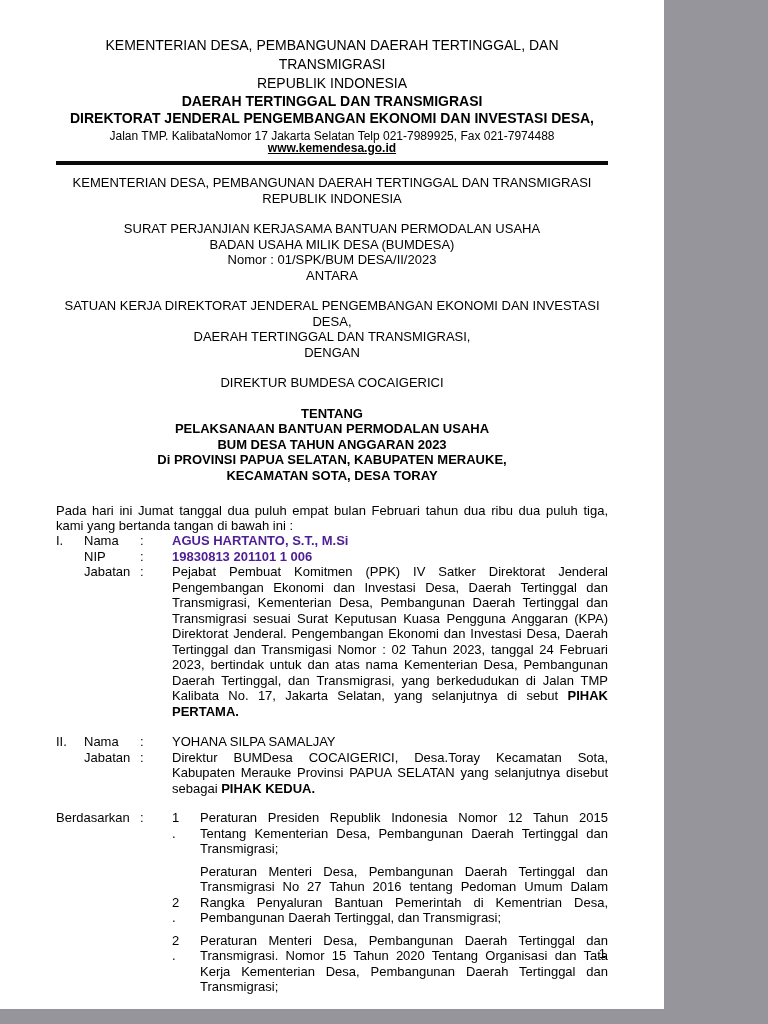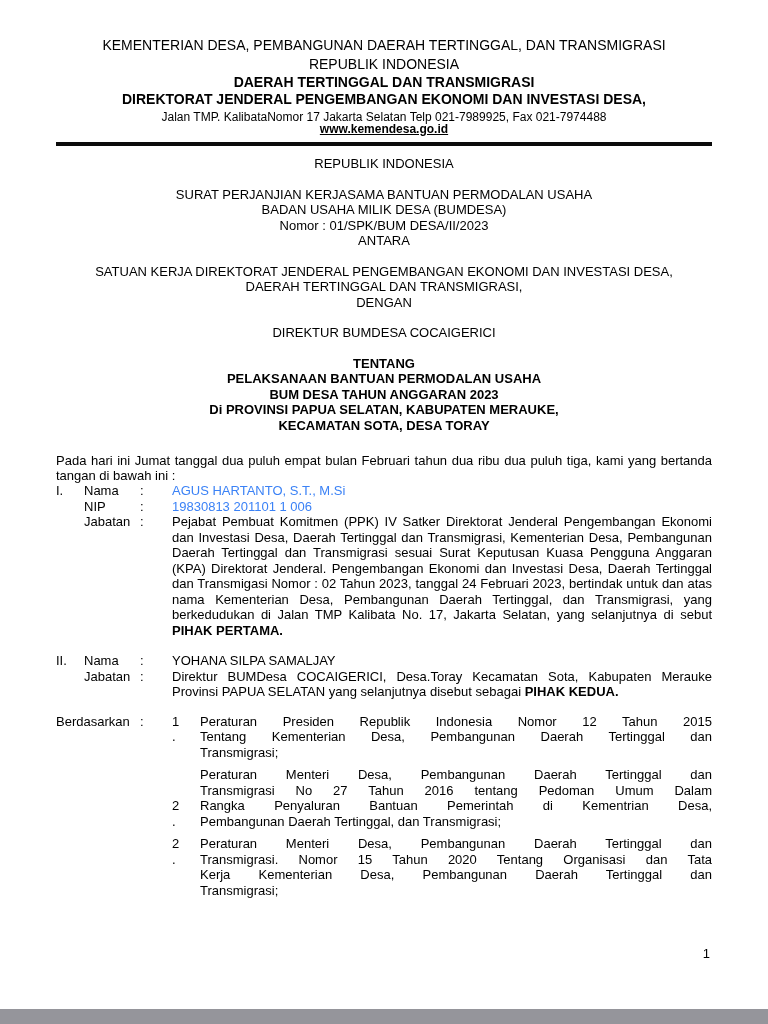--- a/index.html
+++ b/index.html
@@ -5,21 +5,21 @@
   * { box-sizing: border-box; }
   html, body { margin: 0; padding: 0; }
   body {
     width: 768px; height: 1024px;
     background: #95959b;
     font-family: "Liberation Sans", "DejaVu Sans", sans-serif;
     color: #000;
   }
   .page {
     position: relative;
-    width: 768px; height: 1009px;
+    width: 664px; height: 1009px;
     background: #ffffff;
     padding: 36px 56px 16px 56px;
     overflow: hidden;
   }
 
   
   .letterhead { text-align: center; }
   .lh-main { font-size: 14px; line-height: 19px; }
   .lh-bold { font-size: 14px; line-height: 17px; font-weight: bold; }
   .lh-addr { font-size: 12px; line-height: 12px; font-weight: normal; margin-top: 3px; }
@@ -35,21 +35,21 @@
   .gap-lg{ height: 20px; }
   .gap-sm{ height: 14px; }
 
   
   .para { font-size: 13px; line-height: 15px; text-align: justify; margin: 0; }
 
   
   .kv { display: grid; grid-template-columns: 28px 56px 32px 1fr; font-size: 13px; line-height: 15.5px; }
   .kv .idx, .kv .lbl, .kv .col { text-align: left; }
   .kv .val { text-align: justify; }
-  .red { color: #3b82f6; }
+  .red { color: #4c1d95; font-weight: bold; }
   .b { font-weight: bold; }
 
   
   .ber { display: grid; grid-template-columns: 84px 32px 28px 1fr; font-size: 13px; line-height: 15.5px; }
   .ber + .ber { margin-top: 7px; }
   .ber .num div { line-height: 15.5px; }
   .num-offset { margin-top: 31px; }
   .jline { text-align: justify; text-align-last: justify; }
   .lline { text-align: left; }
 
@@ -67,20 +67,21 @@
     <div class="lh-main">KEMENTERIAN DESA, PEMBANGUNAN DAERAH TERTINGGAL, DAN TRANSMIGRASI</div>
     <div class="lh-main">REPUBLIK INDONESIA</div>
     <div class="lh-bold">DAERAH TERTINGGAL DAN TRANSMIGRASI</div>
     <div class="lh-bold">DIREKTORAT JENDERAL PENGEMBANGAN EKONOMI DAN INVESTASI DESA,</div>
     <div class="lh-addr">Jalan TMP. KalibataNomor 17 Jakarta Selatan Telp 021-7989925, Fax 021-7974488</div>
     <div class="lh-web"><span>www.kemendesa.go.id</span></div>
     <hr class="rule">
   </header>
 
   <section class="cblock">
+    <div class="cline">KEMENTERIAN DESA, PEMBANGUNAN DAERAH TERTINGGAL DAN TRANSMIGRASI</div>
     <div class="cline">REPUBLIK INDONESIA</div>
     <div class="gap"></div>
     <div class="cline">SURAT PERJANJIAN KERJASAMA BANTUAN PERMODALAN USAHA</div>
     <div class="cline">BADAN USAHA MILIK DESA (BUMDESA)</div>
     <div class="cline">Nomor : 01/SPK/BUM DESA/II/2023</div>
     <div class="cline">ANTARA</div>
     <div class="gap"></div>
     <div class="cline">SATUAN KERJA DIREKTORAT JENDERAL PENGEMBANGAN EKONOMI DAN INVESTASI DESA,</div>
     <div class="cline">DAERAH TERTINGGAL DAN TRANSMIGRASI,</div>
     <div class="cline">DENGAN</div>

